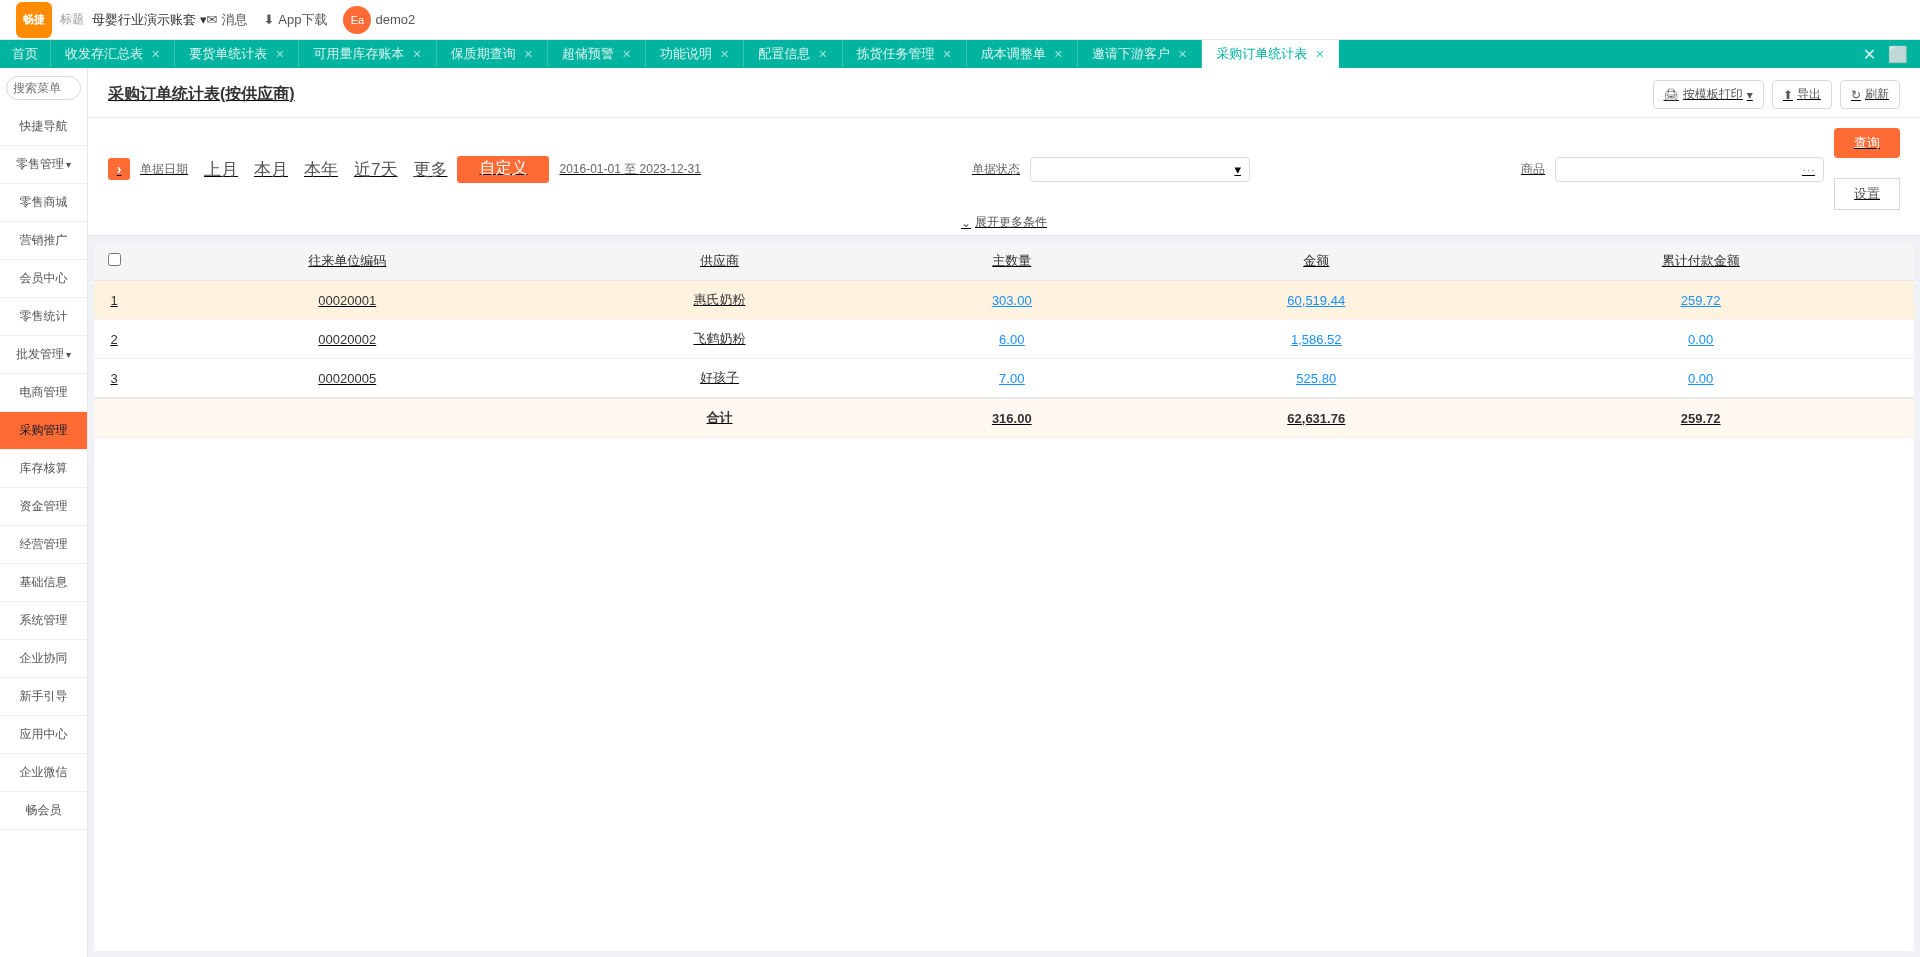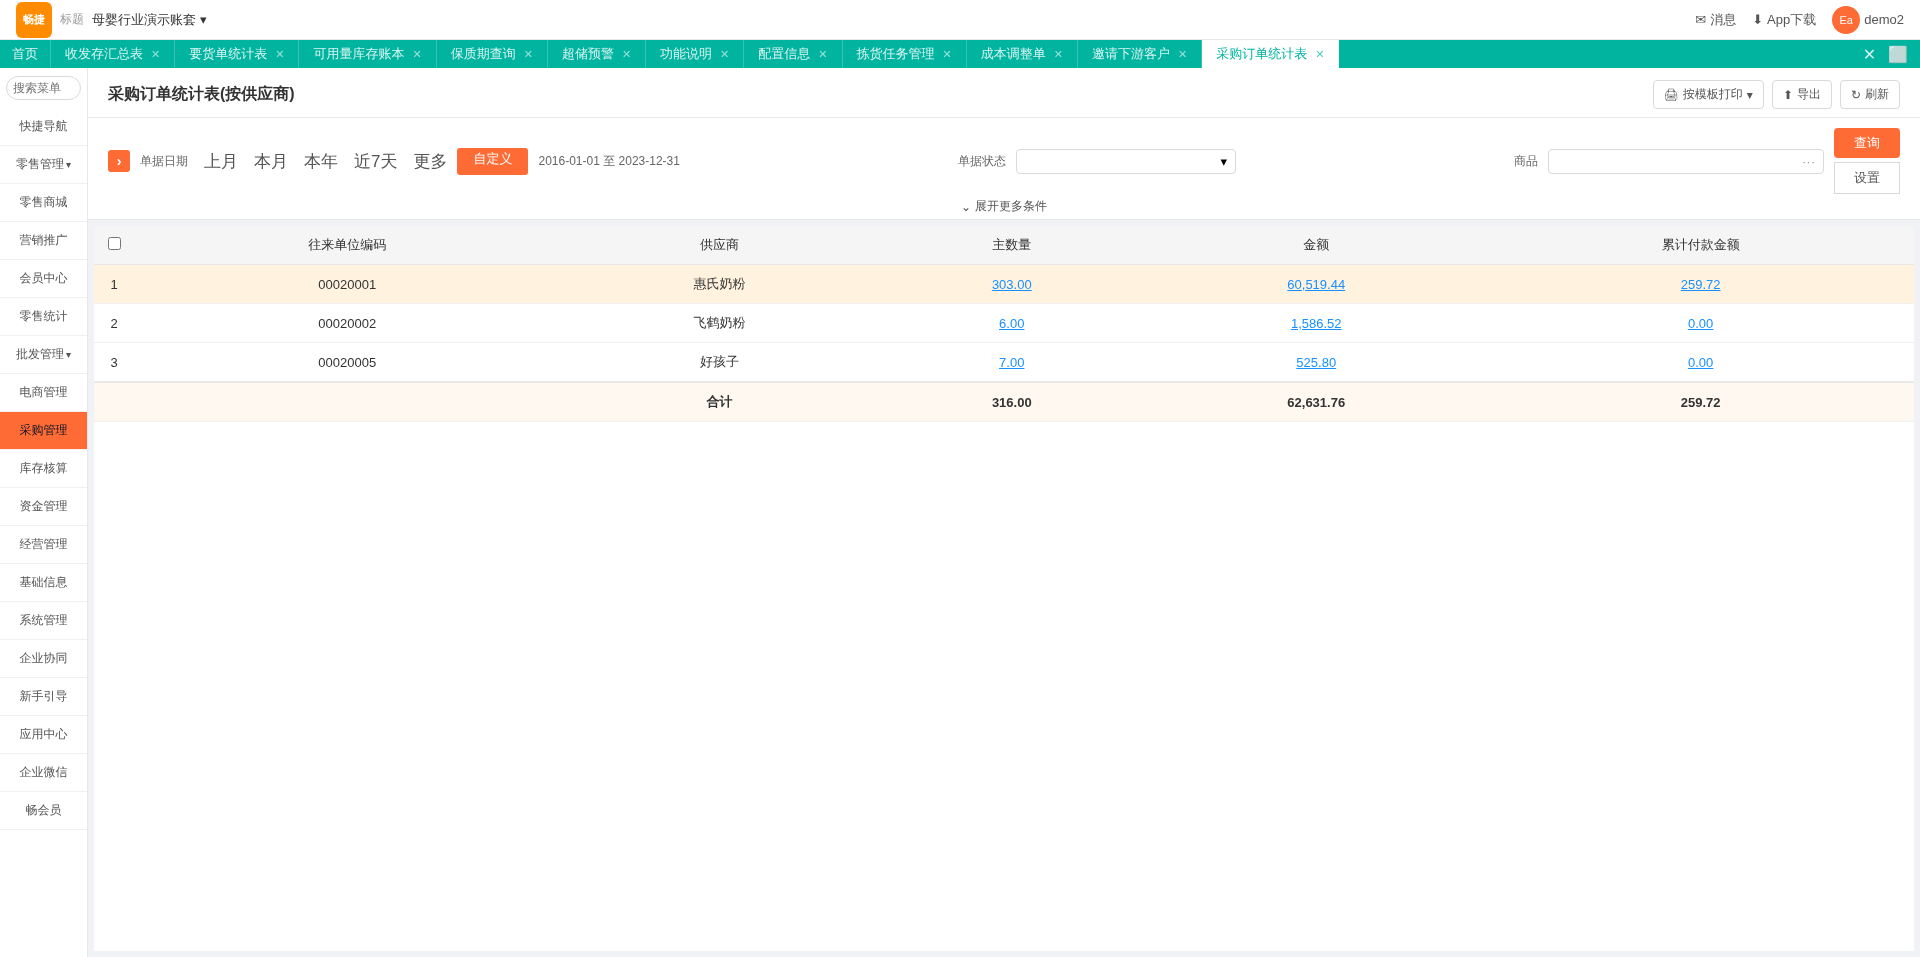--- a/index.html
+++ b/index.html
@@ -1,19 +1,19 @@
 <!DOCTYPE html>
 <html><head>
   <meta charset="utf-8">
   <style>
     * { box-sizing: border-box; margin: 0; padding: 0; }
     body { font-family: 'Microsoft YaHei', Arial, sans-serif; font-size: 13px; background: #f5f5f5; display: flex; flex-direction: column; height: 957px; overflow: hidden; }
 
     
-    .top-bar { height: 40px; background: #fff; display: flex; align-items: center; justify-content: space-between; padding: 0 16px; border-bottom: 1px solid #e8e8e8; flex-shrink: 0; }
+    .top-bar { height: 40px; background: #fff; display: flex; align-items: center; padding: 0 16px; border-bottom: 1px solid #e8e8e8; flex-shrink: 0; }
     .top-bar-left { display: flex; align-items: center; gap: 8px; }
     .logo { width: 36px; height: 36px; background: #ff8c00; border-radius: 6px; display: flex; align-items: center; justify-content: center; color: white; font-size: 11px; font-weight: bold; }
     .breadcrumb { font-size: 12px; color: #999; }
     .workspace-selector { display: flex; align-items: center; gap: 4px; font-size: 13px; color: #333; cursor: pointer; }
     .top-bar-right { display: flex; align-items: center; gap: 16px; }
     .top-bar-btn { display: flex; align-items: center; gap: 4px; font-size: 13px; color: #555; cursor: pointer; }
     .user-avatar { width: 28px; height: 28px; background: #ff6b35; border-radius: 50%; display: flex; align-items: center; justify-content: center; color: white; font-size: 11px; }
 
     
     .nav-tabs { height: 28px; background: #00b4a0; display: flex; align-items: center; flex-shrink: 0; overflow: hidden; }
@@ -28,33 +28,33 @@
     
     .main-layout { display: flex; flex: 1; overflow: hidden; }
 
     
     .sidebar { width: 88px; background: #fff; border-right: 1px solid #e8e8e8; display: flex; flex-direction: column; flex-shrink: 0; overflow-y: auto; }
     .sidebar-item { padding: 10px 4px; text-align: center; cursor: pointer; color: #555; font-size: 12px; border-bottom: 1px solid #f0f0f0; }
     .sidebar-item.active { background: #ff6b35; color: #0f172a; }
     .sidebar-item-with-arrow { display: flex; align-items: center; justify-content: center; gap: 2px; }
 
     
-    .content { flex: 1; overflow: auto; background: #f0f2f5; padding: 0; display: flex; flex-direction: column; }
+    .content { flex: 1; overflow: auto; background: #f0f2f5; padding: 0; display: flex; flex-direction: column; text-decoration: underline; }
 
     
     .page-header { background: #fff; padding: 12px 20px 8px; border-bottom: 1px solid #e8e8e8; flex-shrink: 0; display: flex; align-items: center; justify-content: space-between; }
     .page-title { font-size: 16px; font-weight: bold; color: #333; }
     .page-header-actions { display: flex; align-items: center; gap: 8px; }
     .btn-template { display: flex; align-items: center; gap: 4px; padding: 5px 10px; border: 1px solid #d9d9d9; background: #fff; border-radius: 4px; cursor: pointer; font-size: 12px; color: #555; }
     .btn-export { display: flex; align-items: center; gap: 4px; padding: 5px 10px; border: 1px solid #d9d9d9; background: #fff; border-radius: 4px; cursor: pointer; font-size: 12px; color: #555; }
     .btn-refresh { display: flex; align-items: center; gap: 4px; padding: 5px 10px; border: 1px solid #d9d9d9; background: #fff; border-radius: 4px; cursor: pointer; font-size: 12px; color: #555; }
     .filter-label { font-size: 12px; color: #666; white-space: nowrap; }
     .date-shortcuts { display: flex; gap: 4px; }
     .date-btn { padding: 2px 6px; font-size: 17px; color: #555; cursor: pointer; border-radius: 3px; }
-    .date-custom { background: #ff6b35; color: #fff; padding: 2px 16px; font-size: 13px; border-radius: 3px; cursor: pointer; }
+    .date-custom { background: #ff6b35; color: #fff; padding: 2px 22px; font-size: 16px; border-radius: 3px; cursor: pointer; }
     .date-range { font-size: 12px; color: #666; }
     .filter-select { display: flex; align-items: center; gap: 4px; border: 1px solid #d9d9d9; border-radius: 4px; padding: 4px 8px; min-width: 200px; cursor: pointer; background: #fff; }
     .filter-select-text { font-size: 12px; color: #999; flex: 1; }
     .goods-filter { display: flex; align-items: center; border: 1px solid #d9d9d9; border-radius: 4px; padding: 4px 8px; flex: 1; max-width: 400px; }
     .goods-input { border: none; outline: none; font-size: 12px; color: #999; flex: 1; }
     .btn-search { background: #ff6b35; color: #fff; border: none; border-radius: 4px; padding: 6px 20px; font-size: 13px; cursor: pointer; }
     .btn-settings { background: #fff; color: #555; border: 1px solid #d9d9d9; border-radius: 0; padding: 6px 12px; font-size: 13px; cursor: pointer; }
     .expand-more { display: flex; align-items: center; gap: 4px; cursor: pointer; color: #555; font-size: 12px; margin: 0 auto; }
     .filter-row2 { width: 100%; display: flex; justify-content: center; padding: 4px 0; }
 
@@ -69,21 +69,21 @@
     .th-checkbox { width: 40px; }
     .expand-btn { display: inline-flex; align-items: center; justify-content: center; width: 22px; height: 22px; background: #ff6b35; color: white; border-radius: 3px; cursor: pointer; font-size: 14px; font-weight: bold; }
 
     
     .table-footer { background: #fff8f0; border-top: 2px solid #e8e8e8; }
     .table-footer td { font-weight: bold; color: #333; padding: 10px 12px; }
 
     .sidebar-search { padding: 8px 6px; }
     .sidebar-search-input { width: 100%; border: 1px solid #d9d9d9; border-radius: 12px; padding: 4px 6px; font-size: 12px; outline: none; }
 
-    .filter-actions { display: flex; flex-direction: column; gap: 4px; margin-left: auto; }
+    .filter-actions { display: flex; flex-direction: column; gap: 20px; margin-left: auto; }
   </style>
 </head>
 <body>
 
 <div class="top-bar">
   <div class="top-bar-left">
     <div class="logo">
       <span>畅捷</span>
     </div>
     <div class="breadcrumb">标题</div>

